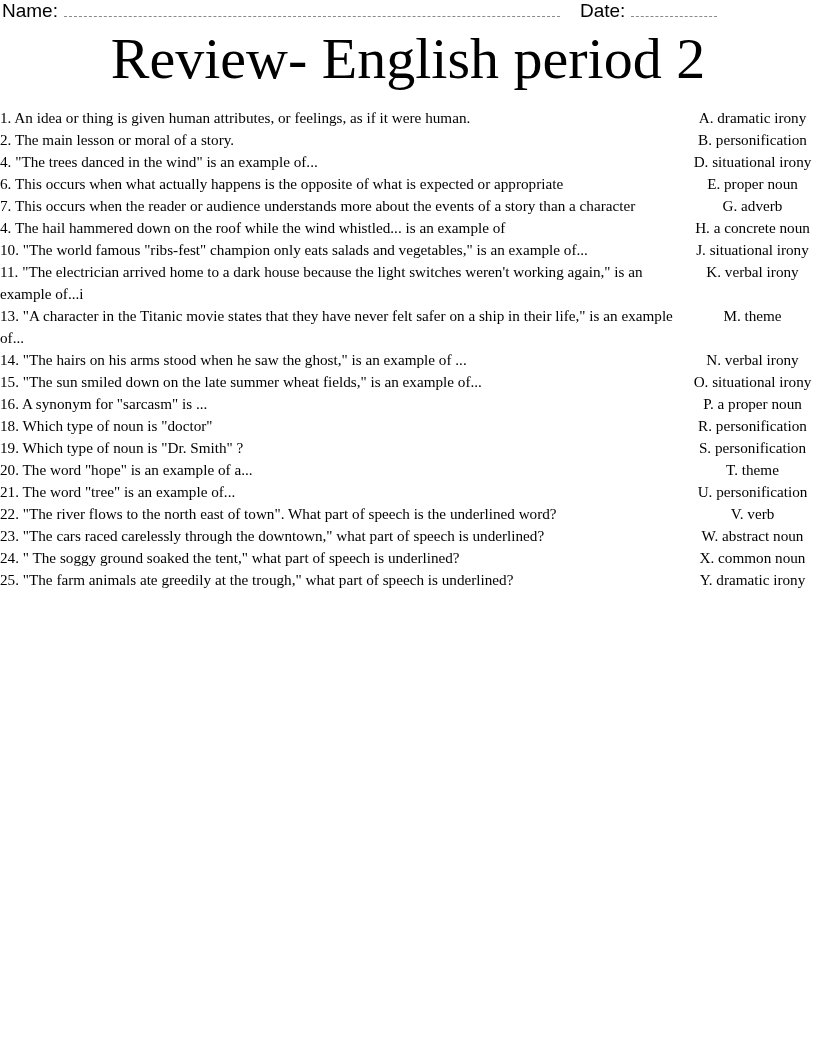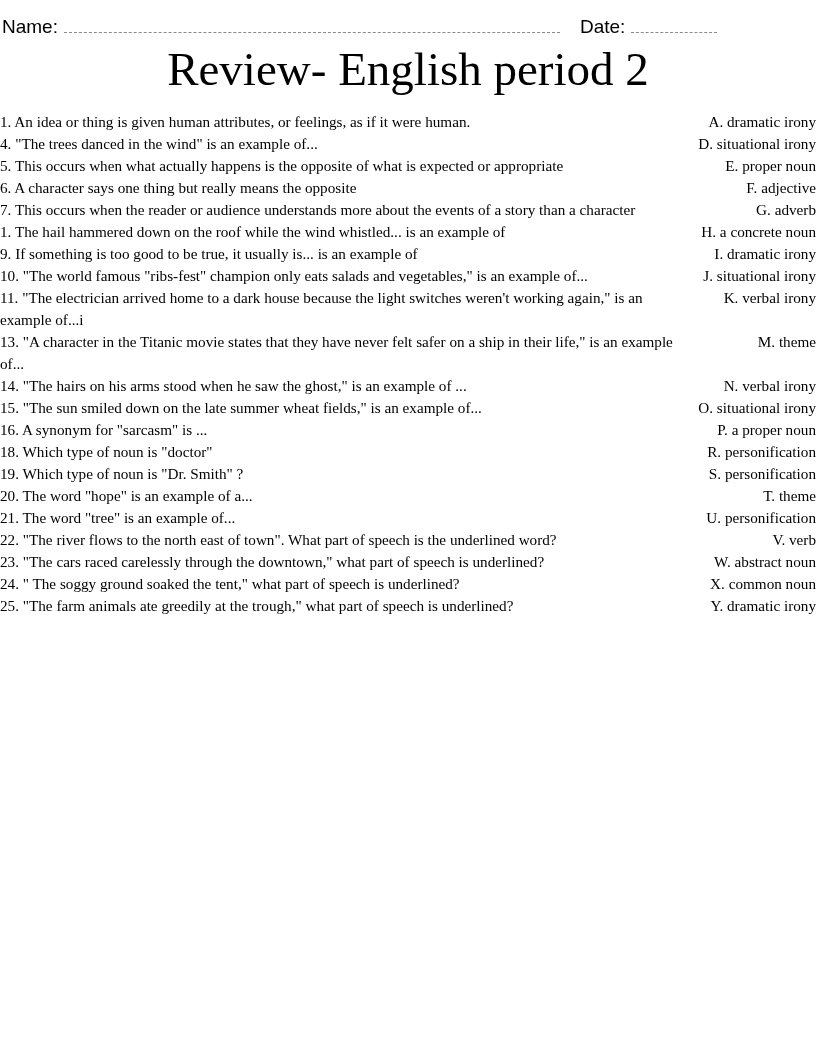--- a/index.html
+++ b/index.html
@@ -21,42 +21,42 @@
     overflow: hidden;
     box-sizing: border-box;
   }
 
   
   .header-row {
     display: flex;
     align-items: baseline;
     font-family: "Liberation Sans", "DejaVu Sans", sans-serif;
     font-size: 19px;
-    padding: 16px 4px 0 2px;
+    padding: 0 4px 0 2px;
     white-space: nowrap;
   }
   .field-label {
     font-size: 19px;
     letter-spacing: 0px;
   }
   .rule {
     border-bottom: 1px dashed #8a8a8a;
     height: 14px;
     margin: 0 2px 0 6px;
     flex: 0 0 auto;
   }
   .rule-name { width: 496px; }
   .rule-date { width: 86px; }
   .spacer-mid { width: 18px; flex: 0 0 auto; }
 
   
   .title {
     text-align: center;
     font-family: "Liberation Serif", "DejaVu Serif", serif;
-    font-size: 47px;
+    font-size: 58px;
     font-weight: 400;
     line-height: 1.08;
     margin: 6px 0 0 0;
     padding: 0 0 2px 0;
     letter-spacing: 0px;
   }
 
   
   .quiz {
     width: 100%;
@@ -75,21 +75,21 @@
     width: 689px;
     padding: 0 22px 13px 2px;
     box-sizing: border-box;
     text-align: left;
   }
   .a-cell {
     width: 127px;
     padding: 0 0 13px 0;
     box-sizing: border-box;
     white-space: nowrap;
-    text-align: right;
+    text-align: center;
   }
 </style>
 </head>
 <body>
 
 <div class="page">
 
   <div class="header-row">
     <span class="field-label">Name:</span>
     <span class="rule rule-name"></span>
@@ -100,42 +100,38 @@
 
   <h1 class="title">Review- English period 2</h1>
 
   <table class="quiz">
     <tbody>
       <tr>
         <td class="q-cell">1. An idea or thing is given human attributes, or feelings, as if it were human.</td>
         <td class="a-cell">A. dramatic irony</td>
       </tr>
       <tr>
+        <td class="q-cell">2. The main lesson or moral of a story.</td>
+        <td class="a-cell">B. personification</td>
+      </tr>
+      <tr>
         <td class="q-cell">4. "The trees danced in the wind" is an example of...</td>
         <td class="a-cell">D. situational irony</td>
       </tr>
       <tr>
-        <td class="q-cell">5. This occurs when what actually happens is the opposite of what is expected or appropriate</td>
+        <td class="q-cell">6. This occurs when what actually happens is the opposite of what is expected or appropriate</td>
         <td class="a-cell">E. proper noun</td>
-      </tr>
-      <tr>
-        <td class="q-cell">6. A character says one thing but really means the opposite</td>
-        <td class="a-cell">F. adjective</td>
       </tr>
       <tr>
         <td class="q-cell">7. This occurs when the reader or audience understands more about the events of a story than a character</td>
         <td class="a-cell">G. adverb</td>
       </tr>
       <tr>
-        <td class="q-cell">1. The hail hammered down on the roof while the wind whistled... is an example of</td>
+        <td class="q-cell">4. The hail hammered down on the roof while the wind whistled... is an example of</td>
         <td class="a-cell">H. a concrete noun</td>
-      </tr>
-      <tr>
-        <td class="q-cell">9. If something is too good to be true, it usually is... is an example of</td>
-        <td class="a-cell">I. dramatic irony</td>
       </tr>
       <tr>
         <td class="q-cell">10. "The world famous "ribs-fest" champion only eats salads and vegetables," is an example of...</td>
         <td class="a-cell">J. situational irony</td>
       </tr>
       <tr>
         <td class="q-cell">11. "The electrician arrived home to a dark house because the light switches weren't working again," is an example of...i</td>
         <td class="a-cell">K. verbal irony</td>
       </tr>
       <tr>

